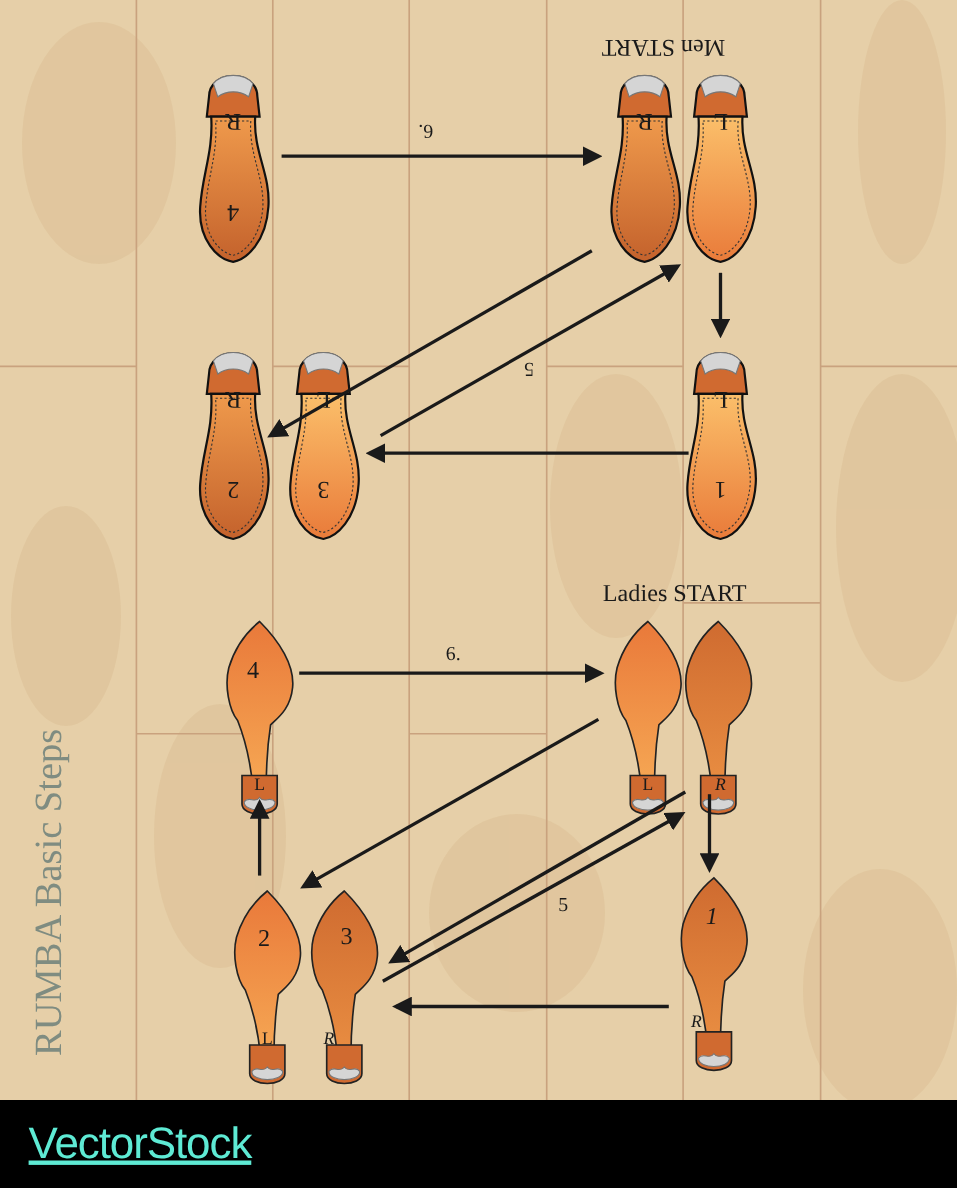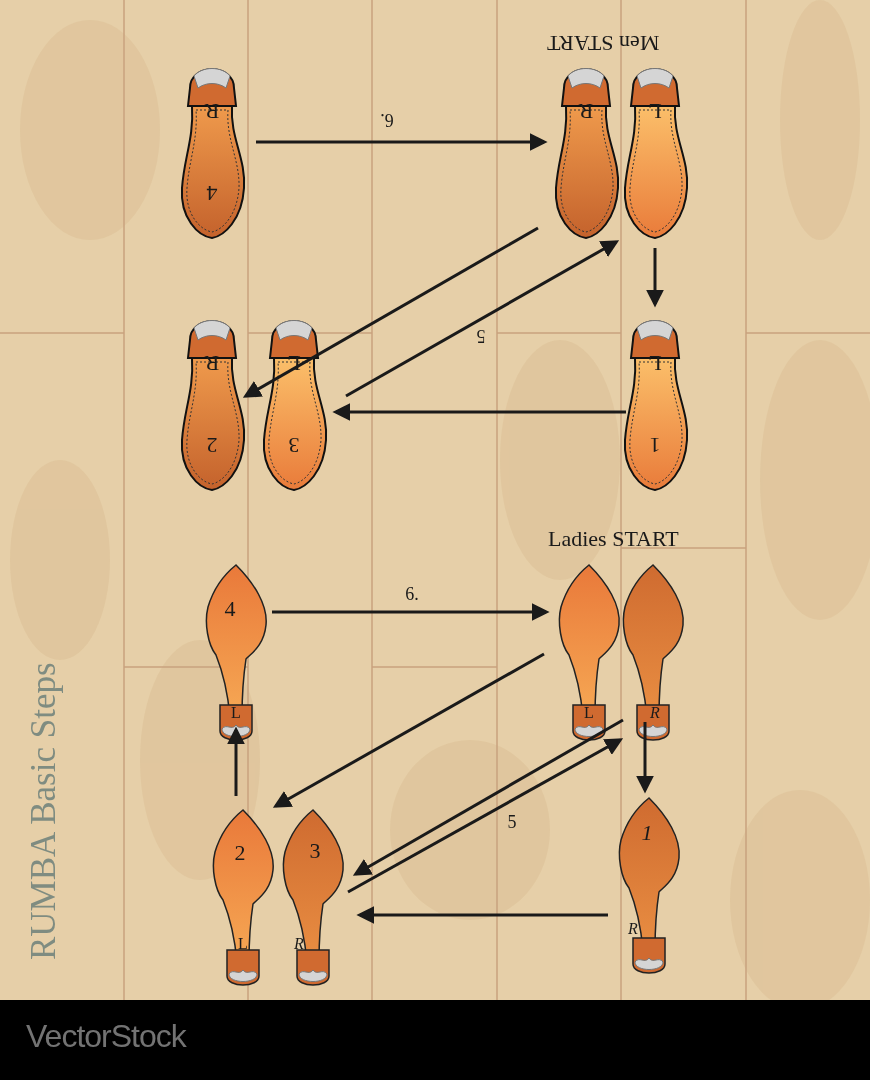--- a/index.html
+++ b/index.html
@@ -4,21 +4,21 @@
 <style>
   html, body { margin:0; padding:0; }
   body { width:870px; height:1080px; overflow:hidden; background:#000; font-family:"Liberation Serif", serif; }
   #stage { position:relative; width:870px; height:1000px; background:#e6cfa8; overflow:hidden; }
   #floor { position:absolute; left:0; top:0; width:870px; height:1000px; }
   .label { position:absolute; color:#1a1a1a; font-family:"Liberation Serif", serif; white-space:nowrap; }
   .flip { transform:rotate(180deg); transform-origin:center; }
   #title-vert { position:absolute; left:24px; top:960px; transform-origin:left top; transform:rotate(-90deg);
     font-family:"Liberation Serif", serif; font-size:35px; color:#7f8c81; white-space:nowrap; }
   #footer { position:absolute; left:0; top:1000px; width:870px; height:80px; background:#000; }
-  #footer .brand { position:absolute; left:26px; top:18px; color:#737373; font-family:"Liberation Sans", sans-serif; font-size:32px; letter-spacing:-1px; }
+  #footer .brand { position:absolute; left:26px; top:18px; color:#5eead4; font-family:"Liberation Sans", sans-serif; font-size:40px; letter-spacing:-1px;text-decoration:underline; }
   #footer .url { position:absolute; right:28px; top:26px; color:#fff; font-family:"Liberation Sans", sans-serif; font-size:23px; letter-spacing:-0.5px; }
   svg text { font-family:"Liberation Serif", serif; }
 </style>
 </head>
 <body>
 
 <div id="stage">
   <svg id="floor" viewBox="0 0 870 1000" xmlns="http://www.w3.org/2000/svg">
     <defs>
       <linearGradient id="solelt" x1="0" y1="0" x2="0" y2="1">

